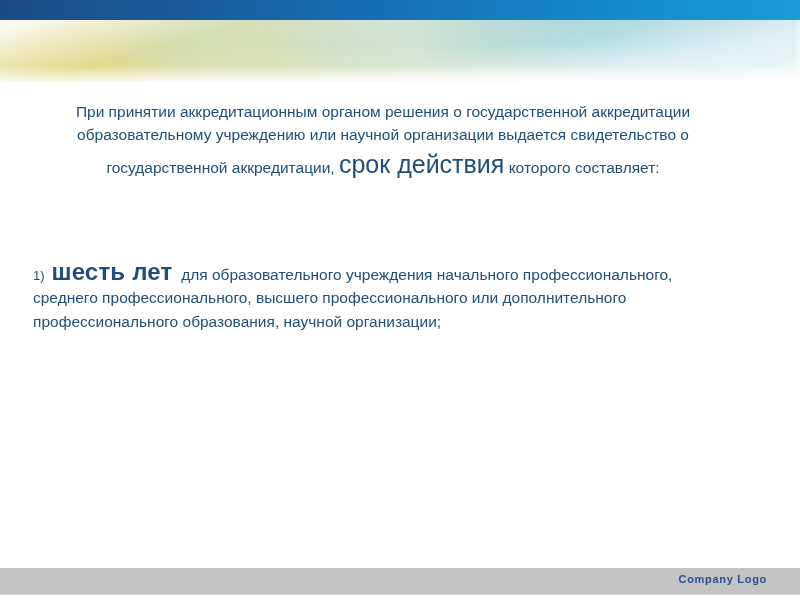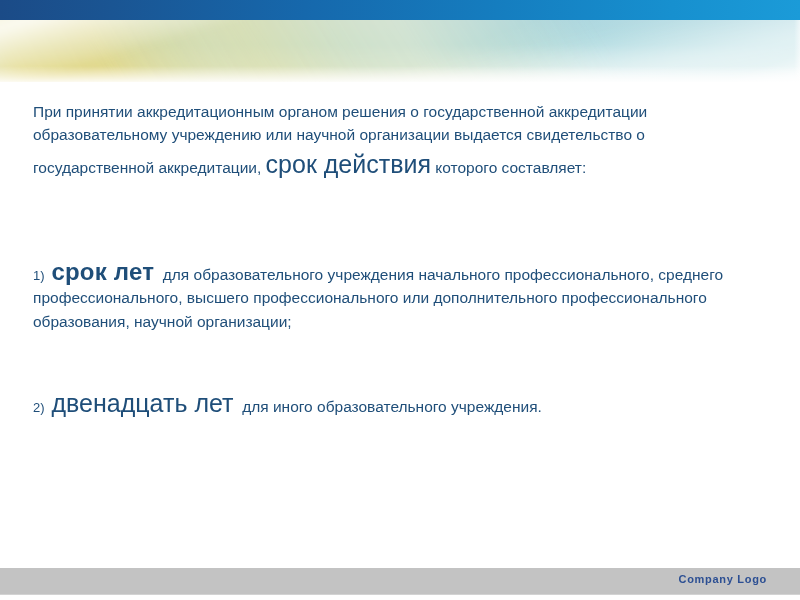--- a/index.html
+++ b/index.html
@@ -136,21 +136,21 @@
     top: 101px;
     width: 700px;
   }
 
   .para {
     color: #1f4e79;
     font-size: 15.5px;
     line-height: 1.46;
     text-align: left;
   }
-  .para.p1 { margin: 0 0 0 0; }
+  .para.p1 { margin: 0 0 0 0; text-align: center; }
 
   .emph-lg {
     font-size: 25px;
     line-height: 1.46;
   }
 
   .block-2 {
     position: absolute;
     left: 33px;
     top: 258px;
@@ -219,23 +219,20 @@
     <div class="banner-sheen-b"></div>
     <div class="banner-bottomfade"></div>
     <div class="banner-rightedge"></div>
   </div>
 
   <div class="content">
     <p class="para p1"><span>При принятии аккредитационным органом решения о государственной аккредитации образовательному учреждению или научной организации выдается свидетельство о государственной аккредитации</span><span>, </span><span class="emph-lg">срок действия</span><span> которого составляет:</span></p>
   </div>
 
   <div class="block-2">
-    <span class="marker">1)</span><span class="emph-md">&nbsp;<span>срок лет</span></span><span class="body-sm">&nbsp; <span>для образовательного учреждения начального профессионального, среднего профессионального, высшего профессионального или дополнительного профессионального образования, научной организации;</span></span>
+    <span class="marker">1)</span><span class="emph-md">&nbsp;<span>шесть лет</span></span><span class="body-sm">&nbsp; <span>для образовательного учреждения начального профессионального, среднего профессионального, высшего профессионального или дополнительного профессионального образования, научной организации;</span></span>
   </div>
 
-  <div class="block-3">
-    <span class="marker">2)</span><span class="emph-md-thin">&nbsp;<span>двенадцать лет</span></span><span class="body-sm">&nbsp; <span>для иного образовательного учреждения.</span></span>
-  </div>
 
   <div class="footer-bar"></div>
   <div class="footer-logo">Company Logo</div>
 
 </div>
 
 </body></html>

